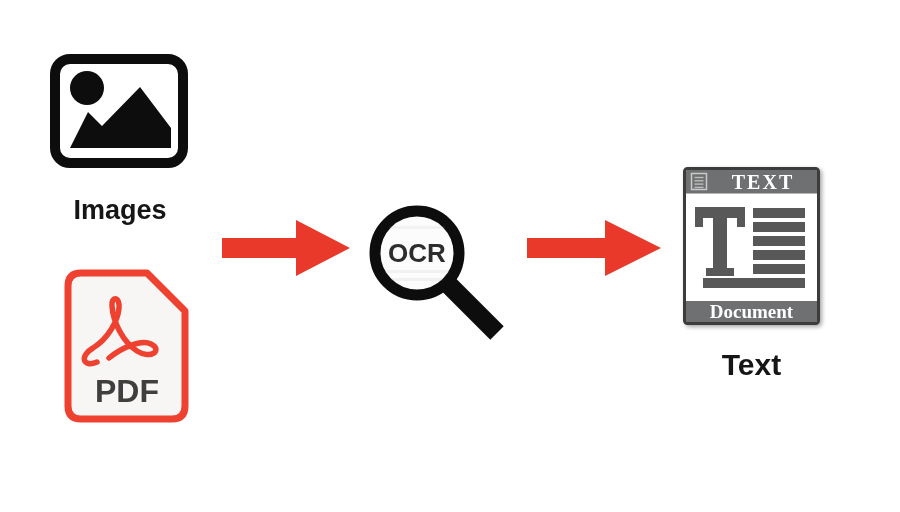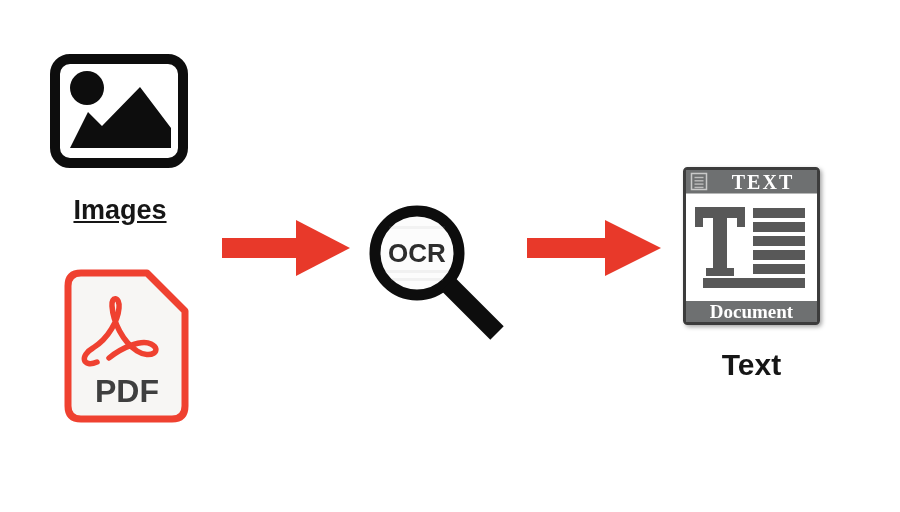--- a/index.html
+++ b/index.html
@@ -13,21 +13,21 @@
   }
   .abs { position: absolute; }
 
   
   .caption {
     font-weight: bold;
     color: var(--label-black, #161616);
     text-align: center;
     line-height: 1.1;
   }
-  .caption.images { left: 48px; top: 196px; width: 144px; font-size: 27px; text-decoration: underline; }
+  .caption.images { left: 48px; top: 196px; width: 144px; font-size: 27px; }
   .caption.text   { left: 683px; top: 348px; width: 137px; font-size: 30px; }
 
   
   .ink        { fill: var(--icon-black, #0d0d0d); }
   .arrow-fill { fill: var(--arrow-red, #e8392a); }
   .pdf-stroke { stroke: var(--pdf-red, #ef4130); }
   .pdf-fill   { fill: var(--pdf-fill, #f7f6f4); }
   .band       { fill: var(--band-gray, #6e7071); }
   .doc-gray   { fill: var(--content-gray, #585858); }
 

